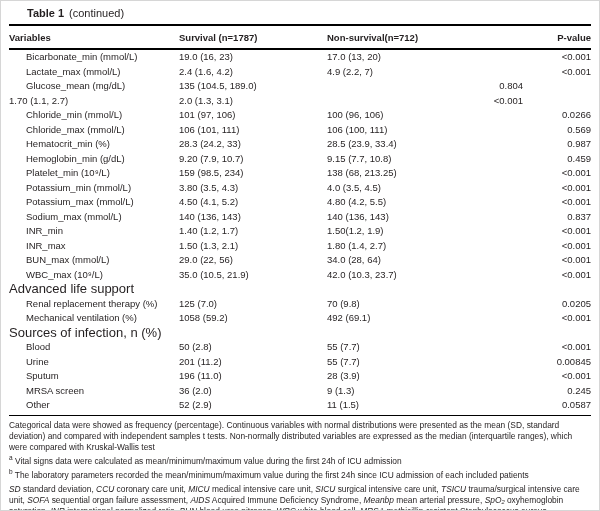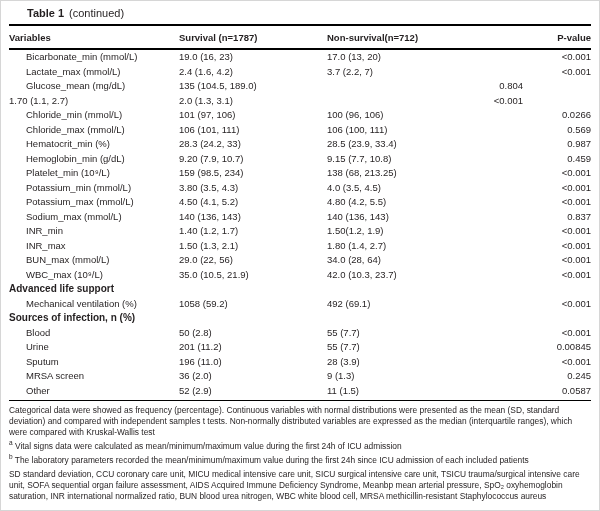--- a/index.html
+++ b/index.html
@@ -16,25 +16,25 @@
   .rule-thin  { height:1px; background:#000; margin-top:2px; }
   .grid-row {
     display:grid;
     grid-template-columns:170px 148px 196px 1fr;
     font-size:9.5px;
   }
   .header-row { font-weight:bold; padding:6px 0 5px 0; }
   .trow { height:14.5px; line-height:14.5px; white-space:nowrap; }
   .c1.indent { padding-left:17px; }
   .c4 { text-align:right; }
-  .section-label { font-size:10px;font-weight:bold; }
+  .section-label { font-size:13px; }
   .footnotes { margin-top:4px; font-size:8.4px; line-height:11px; color:#231f20; }
   .fn { margin:0 0 3px 0; }
   .fn sup { font-size:6.5px; line-height:0; }
-  .abbr-i { }
+  .abbr-i { font-style:italic; }
 </style>
 </head>
 <body>
 
 <div class="page">
 
   <div class="title-row">
     <span class="title-bold">Table 1</span><span class="title-cont">(continued)</span>
   </div>
 
@@ -52,21 +52,21 @@
   <div id="table-body">
       <div class="grid-row trow">
         <div class="c1 indent">Bicarbonate_min (mmol/L)</div>
         <div class="c2">19.0 (16, 23)</div>
         <div class="c3">17.0 (13, 20)</div>
         <div class="c4">&lt;0.001</div>
       </div>
       <div class="grid-row trow">
         <div class="c1 indent">Lactate_max (mmol/L)</div>
         <div class="c2">2.4 (1.6, 4.2)</div>
-        <div class="c3">3.7 (2.2, 7)</div>
+        <div class="c3">4.9 (2.2, 7)</div>
         <div class="c4">&lt;0.001</div>
       </div>
       <div class="grid-row trow">
         <div class="c1 indent">Glucose_mean (mg/dL)</div>
         <div class="c3">135 (104.5, 189.0)</div>
         <div class="c4">0.804</div>
       </div>
       <div class="grid-row trow">
         <div class="c2">1.70 (1.1, 2.7)</div>
         <div class="c3">2.0 (1.3, 3.1)</div>
@@ -139,20 +139,26 @@
         <div class="c4">&lt;0.001</div>
       </div>
       <div class="grid-row trow">
         <div class="c1 indent">WBC_max (10⁹/L)</div>
         <div class="c2">35.0 (10.5, 21.9)</div>
         <div class="c3">42.0 (10.3, 23.7)</div>
         <div class="c4">&lt;0.001</div>
       </div>
       <div class="grid-row trow">
         <div class="c1 section-label" style="grid-column: 1 / -1;">Advanced life support</div>
+      </div>
+      <div class="grid-row trow">
+        <div class="c1 indent">Renal replacement therapy (%)</div>
+        <div class="c2">125 (7.0)</div>
+        <div class="c3">70 (9.8)</div>
+        <div class="c4">0.0205</div>
       </div>
       <div class="grid-row trow">
         <div class="c1 indent">Mechanical ventilation (%)</div>
         <div class="c2">1058 (59.2)</div>
         <div class="c3">492 (69.1)</div>
         <div class="c4">&lt;0.001</div>
       </div>
       <div class="grid-row trow">
         <div class="c1 section-label" style="grid-column: 1 / -1;">Sources of infection, n (%)</div>
       </div>

